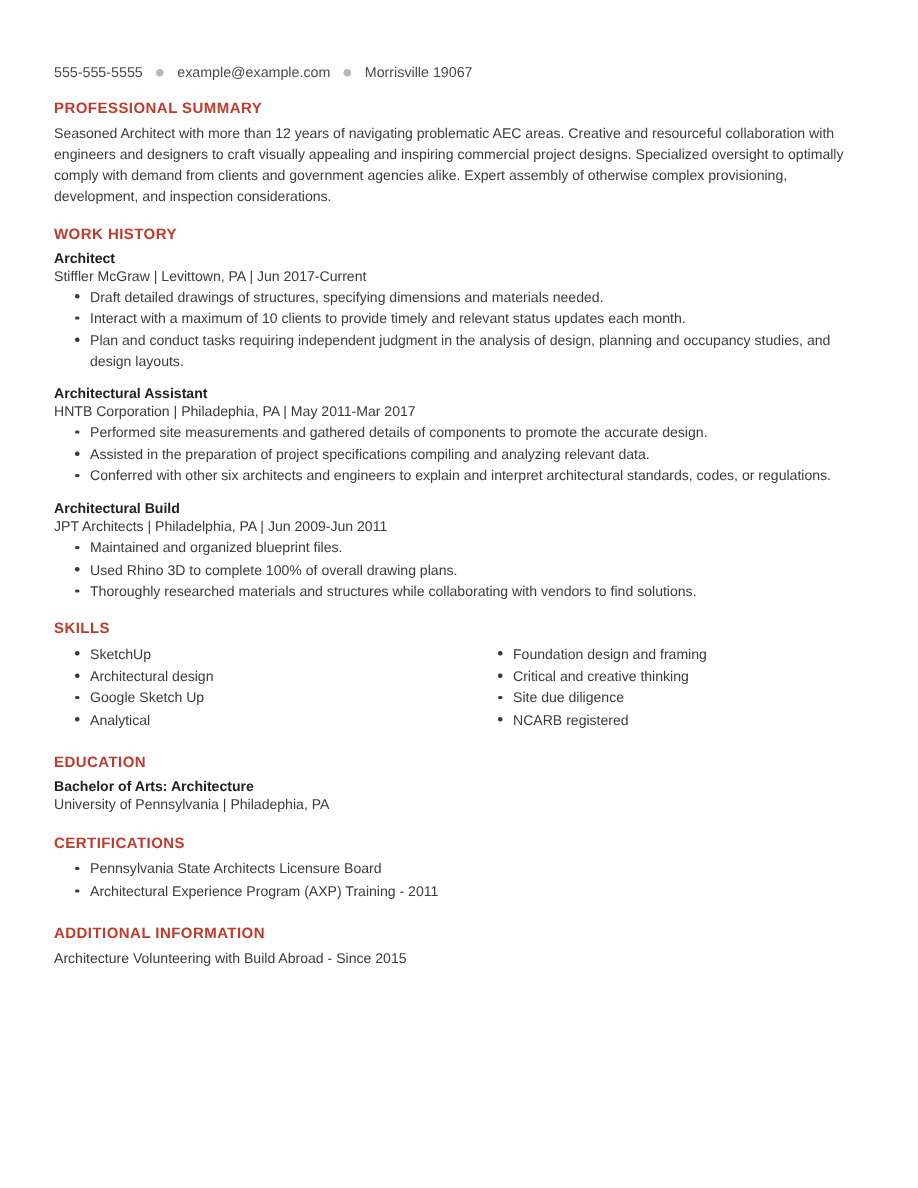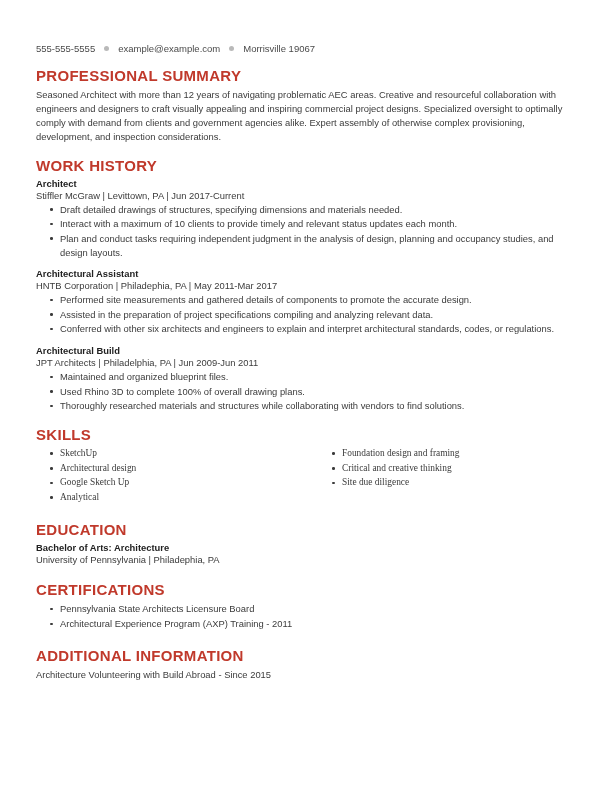--- a/index.html
+++ b/index.html
@@ -50,21 +50,21 @@
     height: 5px;
     border-radius: 50%;
     background: #b9b9b9;
     margin: 0 9px;
     flex: none;
   }
 
   
   .section { margin-top: 13px; }
   .section-title {
-    font-size: 15px;
+    font-size: 10px;
     font-weight: bold;
     color: #c0392b;
     letter-spacing: 0.3px;
     margin-bottom: 4px;
   }
   .body-text {
     font-size: 9.4px;
     line-height: 1.48;
     color: #3b3b3b;
   }
@@ -109,21 +109,20 @@
   }
 
   
   .skills-wrap {
     display: flex;
     margin-top: 2px;
   }
   .skills-col {
     width: 282px;
     flex: none;
-    font-family: Liberation Serif, serif;
   }
   .skills-col.second { padding-left: 0; }
   .skills-col ul.bullets { padding-left: 24px; }
 
   
   .degree {
     font-size: 9.4px;
     font-weight: bold;
     color: #222222;
     margin-bottom: 1px;
@@ -199,20 +198,21 @@
           <li>Architectural design</li>
           <li>Google Sketch Up</li>
           <li>Analytical</li>
         </ul>
       </div>
       <div class="skills-col second">
         <ul class="bullets">
           <li>Foundation design and framing</li>
           <li>Critical and creative thinking</li>
           <li>Site due diligence</li>
+          <li>NCARB registered</li>
         </ul>
       </div>
     </div>
   </div>
 
   <div class="section edu-section">
     <div class="section-title">EDUCATION</div>
     <div class="degree">Bachelor of Arts: Architecture</div>
     <div class="school">University of Pennsylvania  |  Philadephia, PA</div>
   </div>

